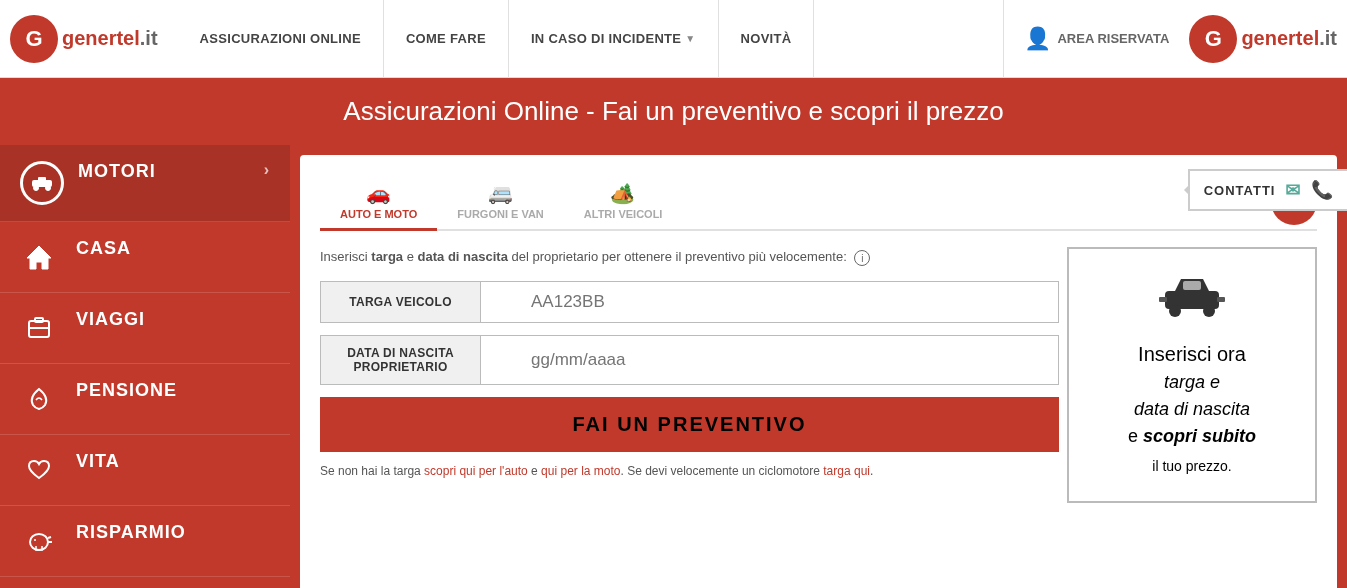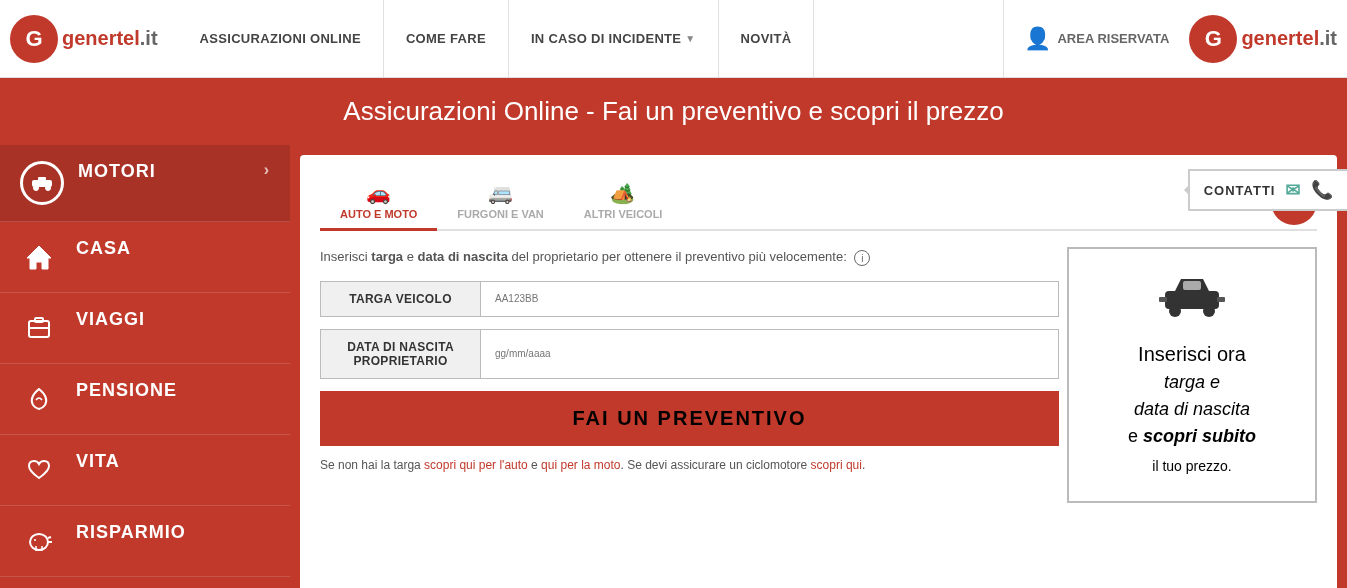--- a/index.html
+++ b/index.html
@@ -198,24 +198,25 @@
       justify-content: center;
       text-align: center;
       min-width: 160px;
       text-transform: uppercase;
       border-right: 1px solid #bbb;
       letter-spacing: 0.3px;
     }
     .form-input {
       flex: 1;
       padding: 10px 14px;
-      font-size: 10px;
+      font-size: 17px;
       color: #aaa;
       border: none;
       outline: none;
+      margin-left: 36px;
     }
     .preventivo-btn {
       display: block;
       width: 100%;
       padding: 16px;
       background: #c0392b;
       color: #000000;
       font-size: 20px;
       font-weight: bold;
       letter-spacing: 2px;
@@ -474,21 +475,21 @@
             <span>DATA DI NASCITA<br>PROPRIETARIO</span>
           </div>
           <input class="form-input" type="text" placeholder="gg/mm/aaaa" style="">
         </div>
 
         <button class="preventivo-btn">
           <span>FAI UN PREVENTIVO</span>
         </button>
 
         <div class="form-footer">
-          <span>Se non hai la targa </span><a href="#">scopri qui per l'auto</a><span> e </span><a href="#">qui per la moto</a><span>. Se devi assicurare un ciclomotore </span><a href="#">scopri qui</a><span>.</span>
+          <span>Se non hai la targa </span><a href="#">scopri qui per l'auto</a><span> e </span><a href="#">qui per la moto</a><span>. Se devi velocemente un ciclomotore </span><a href="#">targa qui</a><span>.</span>
         </div>
       </div>
 
       <div class="promo-box">
         <div class="promo-car-icon">
           <svg width="70" height="45" viewBox="0 0 70 45" fill="none" xmlns="http://www.w3.org/2000/svg">
             <rect x="8" y="18" width="54" height="18" rx="4" fill="#333"></rect>
             <path d="M18 18 L24 6 L46 6 L52 18Z" fill="#333"></path>
             <circle cx="18" cy="38" r="6" fill="#333"></circle>
             <circle cx="52" cy="38" r="6" fill="#333"></circle>

